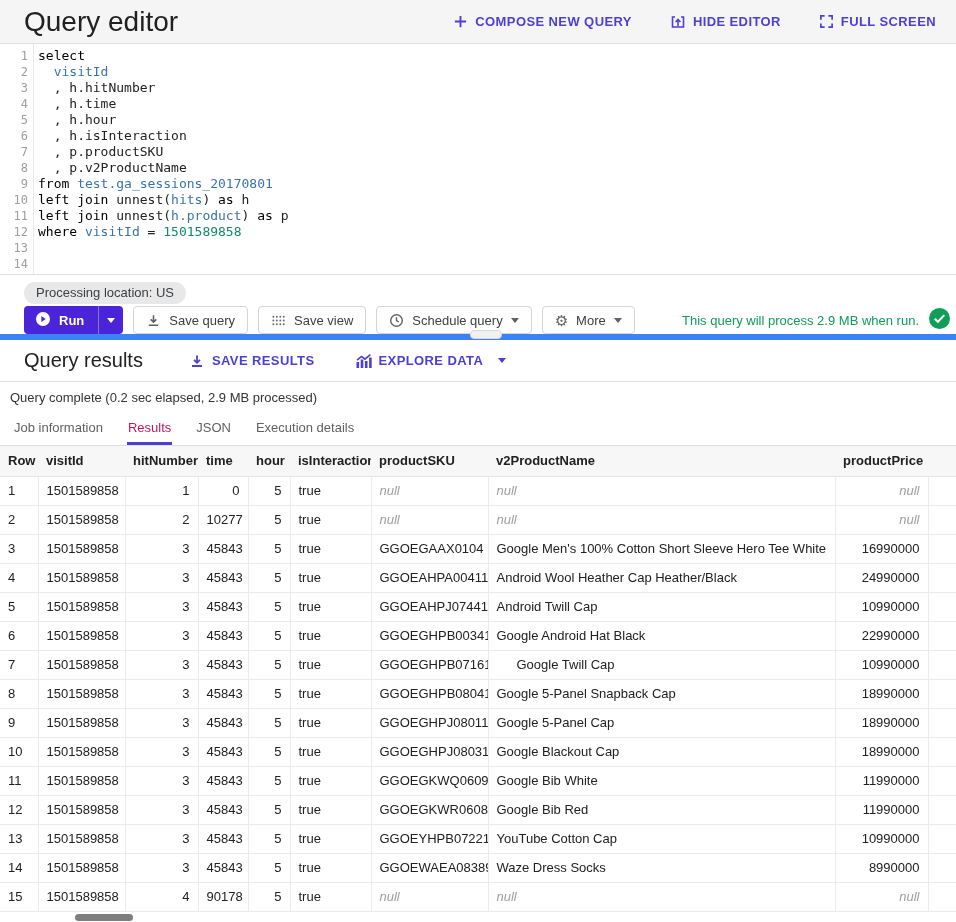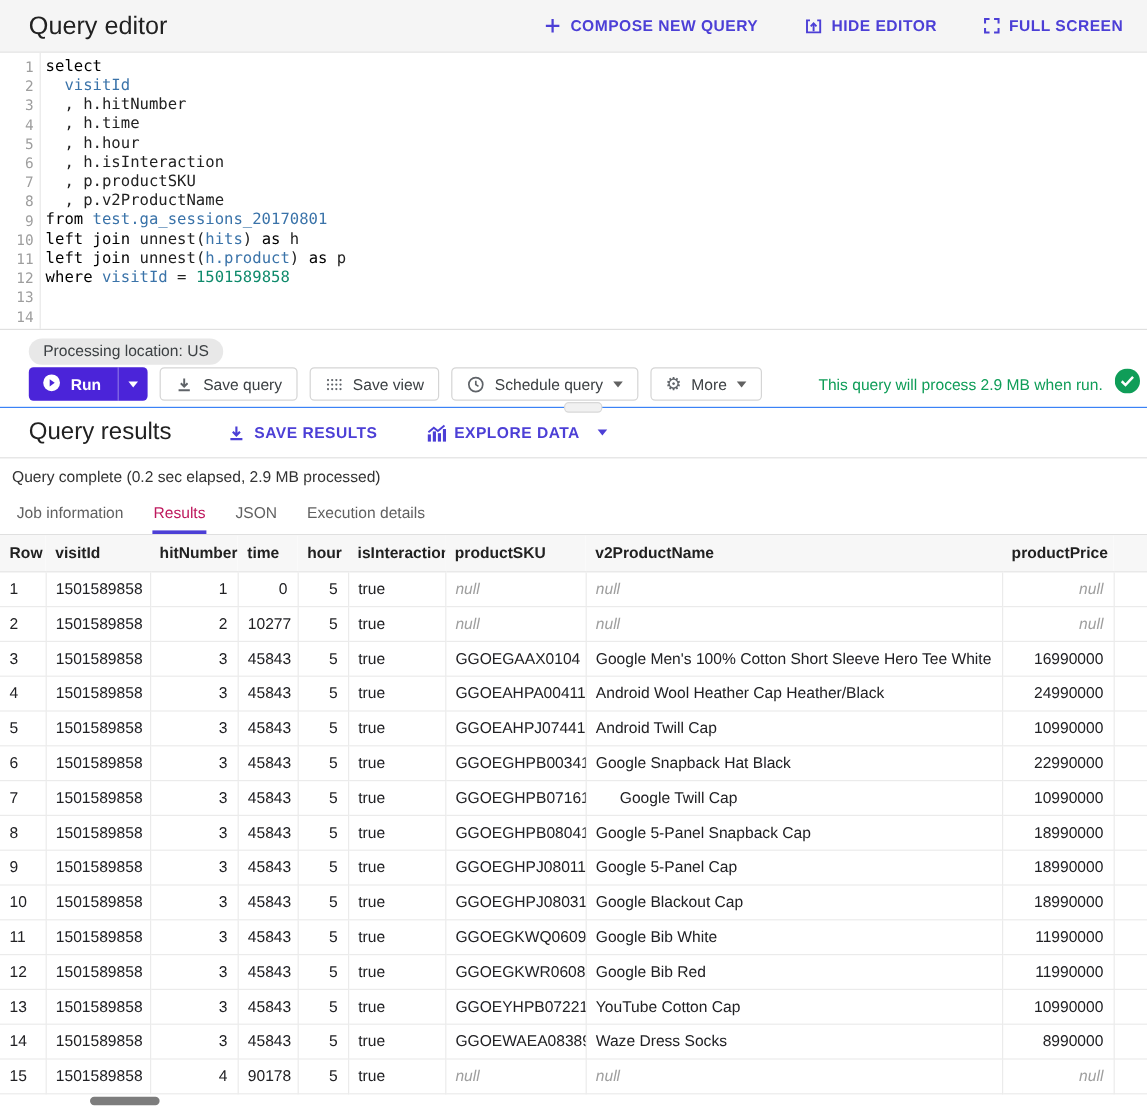--- a/index.html
+++ b/index.html
@@ -6,21 +6,21 @@
   html,body { width: 956px; height: 922px; overflow: hidden; }
   body {
     font-family: "Liberation Sans", sans-serif;
     background: #fff; color: #212121; position: relative;
   }
   
   .top-bar {
     height: 44px; background: #f5f5f5; border-bottom: 1px solid #e0e0e0;
     display: flex; align-items: center; padding: 0 20px 0 24px;
   }
-  .page-title { font-size: 21px; color: #212121; }
+  .page-title { font-size: 28px; color: #212121; }
   .top-actions { margin-left: auto; display: flex; align-items: center; gap: 38px; }
   .link-btn {
     display: flex; align-items: center; gap: 7px; background: none; border: none;
     color: #4c3fd6; font-family: inherit; font-size: 13px; font-weight: bold;
     letter-spacing: .4px; cursor: pointer; white-space: nowrap;
   }
   .link-btn svg { display: block; }
   
   .editor { height: 231px; border-bottom: 1px solid #e0e0e0; display: flex; background: #fff; }
   .gutter {
@@ -29,21 +29,21 @@
     color: #9e9e9e; text-align: right; flex: none;
   }
   .code { padding: 4px 0 0 4px; font-family: "DejaVu Sans Mono", monospace; font-size: 13px; line-height: 16px; }
   .code-line { white-space: pre; }
   .tok-meta { color: #b5750f; }
   .tok-kw { color: #000000; }
   .tok-id { color: #3a73a9; }
   .tok-num { color: #0e8a6b; }
   .tok-plain { color: #222; }
   
-  .toolbar { height: 65px; border-bottom: 1px solid #3b82f6; position: relative; padding: 7px 0 0 24px; }
+  .toolbar { height: 65px; border-bottom: 6px solid #3b82f6; position: relative; padding: 7px 0 0 24px; }
   .chip {
     display: inline-block; background: #e8e8e8; border-radius: 12px; height: 22px;
     line-height: 22px; padding: 0 12px; font-size: 13px; color: #3c4043;
   }
   .btn-row { display: flex; align-items: center; margin-top: 2px; padding-right: 6px; }
   .run-btn {
     display: flex; align-items: stretch; background: #4b24d9; border-radius: 4px;
     height: 28px; color: #fff; cursor: pointer; overflow: hidden;
   }
   .run-main { display: flex; align-items: center; gap: 8px; padding: 0 14px 0 11px; font-size: 13px; font-weight: bold; }
@@ -360,21 +360,21 @@
         <td style="text-align: left;"></td>
       </tr>
       <tr>
         <td style="text-align: left;">6</td>
         <td style="text-align: right;">1501589858</td>
         <td style="text-align: right;">3</td>
         <td style="text-align: right;">45843</td>
         <td style="text-align: right;">5</td>
         <td style="text-align: left;">true</td>
         <td style="text-align: left;">GGOEGHPB003410</td>
-        <td style="text-align: left;">Google Snapback Hat Black</td>
+        <td style="text-align: left;">Google Android Hat Black</td>
         <td style="text-align: right;">22990000</td>
         <td style="text-align: left;"></td>
       </tr>
       <tr>
         <td style="text-align: left;">7</td>
         <td style="text-align: right;">1501589858</td>
         <td style="text-align: right;">3</td>
         <td style="text-align: right;">45843</td>
         <td style="text-align: right;">5</td>
         <td style="text-align: left;">true</td>

